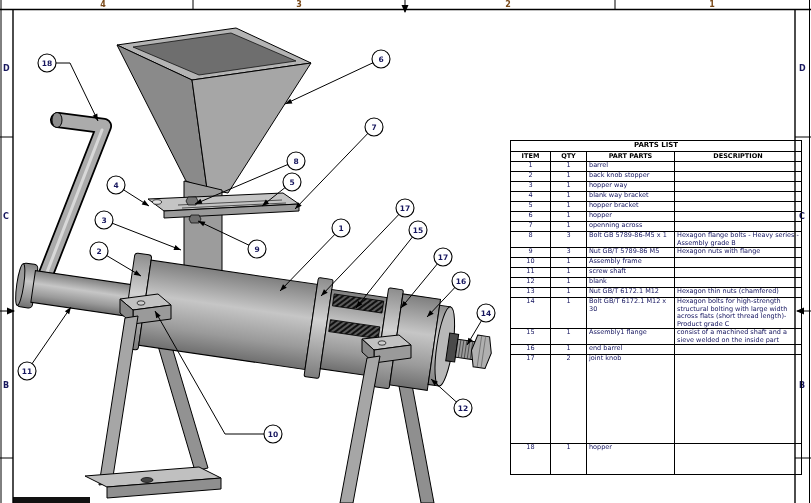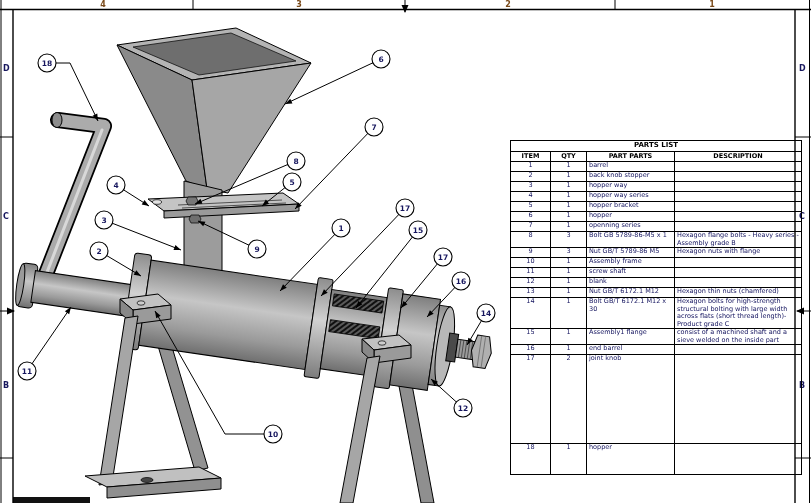--- a/index.html
+++ b/index.html
@@ -265,39 +265,39 @@
           </tr>
           <tr>
             <td class="c">3</td>
             <td class="c">1</td>
             <td>hopper way</td>
             <td></td>
           </tr>
           <tr>
             <td class="c">4</td>
             <td class="c">1</td>
-            <td>hopper way series</td>
+            <td>blank way bracket</td>
             <td></td>
           </tr>
           <tr>
             <td class="c">5</td>
             <td class="c">1</td>
             <td>hopper bracket</td>
             <td></td>
           </tr>
           <tr>
             <td class="c">6</td>
             <td class="c">1</td>
             <td>hopper</td>
             <td></td>
           </tr>
           <tr>
             <td class="c">7</td>
             <td class="c">1</td>
-            <td>openning series</td>
+            <td>openning across</td>
             <td></td>
           </tr>
           <tr>
             <td class="c">8</td>
             <td class="c">3</td>
             <td>Bolt GB 5789-86-M5 x 1</td>
             <td>Hexagon flange bolts - Heavy series - Assembly grade B</td>
           </tr>
           <tr>
             <td class="c">9</td>

